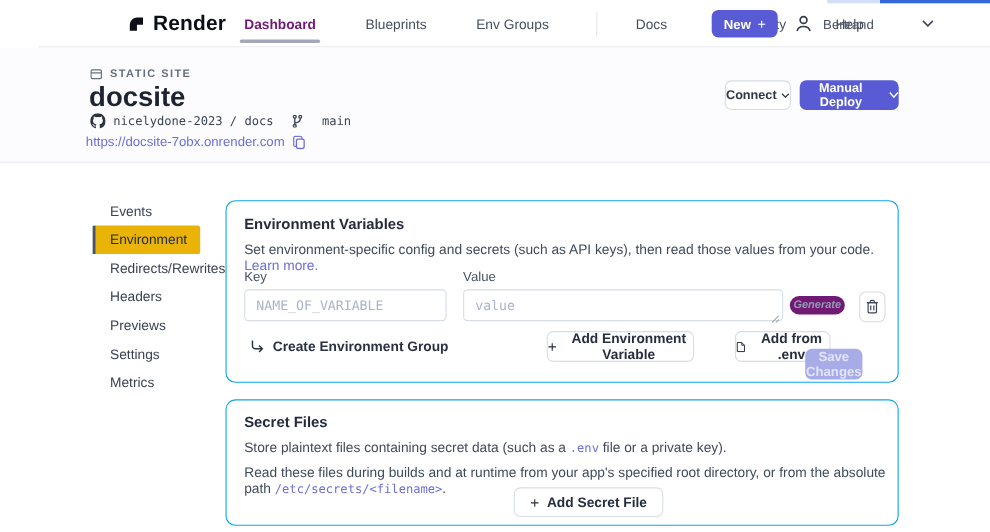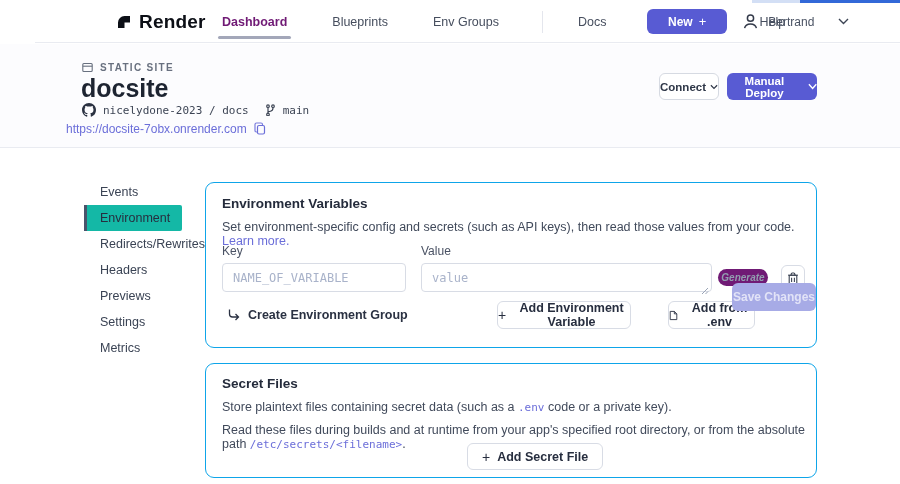--- a/index.html
+++ b/index.html
@@ -12,45 +12,45 @@
   
   .topnav { position:absolute; left:0; top:0; width:900px; height:43px; background:#ffffff; border-bottom:1px solid #e9ebf1; z-index:10;margin-left:35px; }
   .logo { position:absolute; left:80px; top:0; height:43px; display:flex; align-items:center; gap:7px; cursor:pointer; }
   .logo-text { font-size:19px; font-weight:700; color:#0c0f16; letter-spacing:.2px; }
   .nav-items { position:absolute; left:185px; top:0; height:43px; display:flex; align-items:center; }
   .nav-item { position:relative; height:43px; display:flex; align-items:center; padding:0 2px; margin-right:41px; font-size:12.5px; color:#464e5e; font-weight:500; cursor:pointer; }
   .nav-item.active { color:#701a75; font-weight:700; }
   .nav-item.active::after { content:""; position:absolute; left:-2px; right:-2px; bottom:4px; height:3px; border-radius:2px; background:#a3a7b9; }
   .nav-divider { width:1px; height:22px; background:#e4e6ed; margin-right:33px; }
   .nav-right { position:absolute; left:612px; top:0; width:288px; height:43px; display:flex; align-items:center; }
-  .btn-new { height:25px; padding:0 21px; background:#585bd3; color:#ffffff; border:none; border-radius:6px; font-size:12px; font-weight:600; display:flex; align-items:center; gap:6px; cursor:pointer; font-family:inherit; }
+  .btn-new { height:25px; padding:0 11px; background:#585bd3; color:#ffffff; border:none; border-radius:6px; font-size:12px; font-weight:600; display:flex; align-items:center; gap:6px; cursor:pointer; font-family:inherit; }
   .btn-new .plus { font-size:13px; font-weight:500; }
   .user-icon { margin-left:14px; display:flex; align-items:center; cursor:pointer; }
   .user-name { margin-left:8px; font-size:12px; color:#4a5263; }
   .nav-caret { margin-left:auto; margin-right:86px; cursor:pointer; display:flex; align-items:center; }
 
   
   .pagehead { position:absolute; left:0; top:44px; width:900px; height:104px; background:#fcfcfe; border-bottom:1px solid #e9ebf1; }
   .svc-row { position:absolute; left:82px; top:18px; display:flex; align-items:center; gap:7px; }
   .svc-label { font-size:10px; font-weight:700; letter-spacing:1.3px; color:#68707f; }
   .page-title { position:absolute; left:81px; top:30px; font-size:25px; font-weight:700; color:#1d2431; }
   .repo-row { position:absolute; left:82px; top:59px; display:flex; align-items:center; gap:7px; font-family:"DejaVu Sans Mono", monospace; font-size:11px; color:#3c4454; }
-  .branch { display:flex; align-items:center; gap:8px; margin-left:9px; }
-  .url-row { position:absolute; left:66px; top:78px; display:flex; align-items:flex-start; gap:7px; }
+  .branch { display:flex; align-items:center; gap:18px; margin-left:9px; }
+  .url-row { position:absolute; left:78px; top:78px; display:flex; align-items:flex-end; gap:7px; }
   .url-link { font-size:12px; color:#6b6ed9; text-decoration:none; cursor:pointer; }
   .copy-btn { display:flex; align-items:center; cursor:pointer; }
 
   .btn { font-family:inherit; display:flex; align-items:center; justify-content:center; cursor:pointer; }
   .btn-connect { position:absolute; left:659px; top:29px; width:60px; height:27px; background:#ffffff; border:1px solid #d6dae2; border-radius:6px; font-size:11.5px; font-weight:600; color:#2e3647; gap:4px; }
   .btn-deploy { position:absolute; left:727px; top:29px; width:90px; height:27px; background:#585bd3; border:none; border-radius:6px; font-size:11.5px; font-weight:700; color:#ffffff; gap:6px; }
 
   
   .sidebar { position:absolute; left:84px; top:179px; width:98px; }
   .side-item { height:26px; display:flex; align-items:center; padding-left:13px; font-size:12.5px; color:#3a4354; cursor:pointer; border-left:3px solid transparent; }
-  .side-item.active { background:#14b8a6; border-left-color:#49546b; color:#272e3f; border-radius:0 2px 2px 0; }
+  .side-item.active { background:#eab308; border-left-color:#49546b; color:#272e3f; border-radius:0 2px 2px 0; }
 
   
   .card { position:absolute; left:205px; width:612px; background:#ffffff; border:1px solid #0ea5e9; border-radius:9px; }
   .card-env { top:182px; height:166px; }
   .card-secret { top:363px; height:115px; }
   .card-title { font-size:13.5px; font-weight:700; color:#242b3b; }
   .card-desc { font-size:12.5px; color:#414a5b; }
   .link { color:#6b6ed9; cursor:pointer; text-decoration:none; }
   .mono-code { font-family:"DejaVu Sans Mono", monospace; font-size:11px; color:#6b6ed9; }
 
@@ -64,21 +64,21 @@
   .txa { position:absolute; left:215px; top:80px; width:291px; height:29px; border:1px solid #d8dce5; border-radius:4px; background:#fff; font-family:"DejaVu Sans Mono", monospace; font-size:12px; color:#333c4e; padding:7px 10px 0 10px; resize:none; outline:none; }
   .resize-grip { position:absolute; left:495px; top:98px; pointer-events:none; }
   .btn-generate { position:absolute; left:512px; top:86px; width:50px; height:17px; background:#701a75; border:none; border-radius:9px; font-size:10px; font-weight:600; color:#929db0;font-style:italic; }
   .btn-trash { position:absolute; left:575px; top:82px; width:24px; height:28px; background:#fff; border:1px solid #d8dce5; border-radius:6px; }
 
   .env-actions-left { position:absolute; left:21px; top:118px; height:27px; display:flex; align-items:center; gap:8px; cursor:pointer; }
   .create-group-label { font-size:12.5px; font-weight:600; color:#2a3142; }
   .btn-outline { background:#fff; border:1px solid #d8dce5; border-radius:6px; font-size:12.5px; font-weight:600; color:#272e3f; gap:7px; }
   .btn-addvar { position:absolute; left:291px; top:118px; width:134px; height:28px; }
   .btn-addenv { position:absolute; left:432px; top:118px; width:87px; height:28px;margin-left:30px; }
-  .btn-save { position:absolute; left:526px; top:100px; width:84px; height:28px; background:#a7abe6; border:none; border-radius:6px; font-size:12px; font-weight:600; color:#e2e3f7; cursor:default; }
+  .btn-save { position:absolute; left:526px; top:134px; width:52px; height:28px; background:#a7abe6; border:none; border-radius:6px; font-size:12px; font-weight:600; color:#e2e3f7; cursor:default; }
   .plus-glyph { font-size:14px; font-weight:500; color:#272e3f; line-height:1; }
 
   .secret-title { position:absolute; left:16px; top:12px; }
   .secret-line1 { position:absolute; left:16px; top:36px; }
   .secret-line2 { position:absolute; left:16px; top:59px; }
   .btn-addsecret { position:absolute; left:261px; top:79px; width:90px; height:27px; }
 </style>
 </head>
 <body>
 
@@ -229,21 +229,21 @@
         <path d="M6.5 1.5 v3 h3"></path>
       </svg>
     <span>Add from .env</span>
   </button>
   <button class="btn btn-save">Save Changes</button>
 </div>
 
 <div class="card card-secret">
   <div class="card-title secret-title">Secret Files</div>
   <div class="card-desc secret-line1">
-    <span>Store plaintext files containing secret data (such as a </span><span class="mono-code">.env</span><span> code or a private key).</span>
+    <span>Store plaintext files containing secret data (such as a </span><span class="mono-code">.env</span><span> file or a private key).</span>
   </div>
   <div class="card-desc secret-line2">
     <span>Read these files during builds and at runtime from your app's specified root directory, or from the absolute path </span><span class="mono-code">/etc/secrets/&lt;filename&gt;</span><span>.</span>
   </div>
   <button class="btn btn-outline btn-addsecret" style="left: 261px; width: auto; padding: 0px 14px;">
     <span class="plus-glyph">+</span>
     <span>Add Secret File</span>
   </button>
 </div>
 

